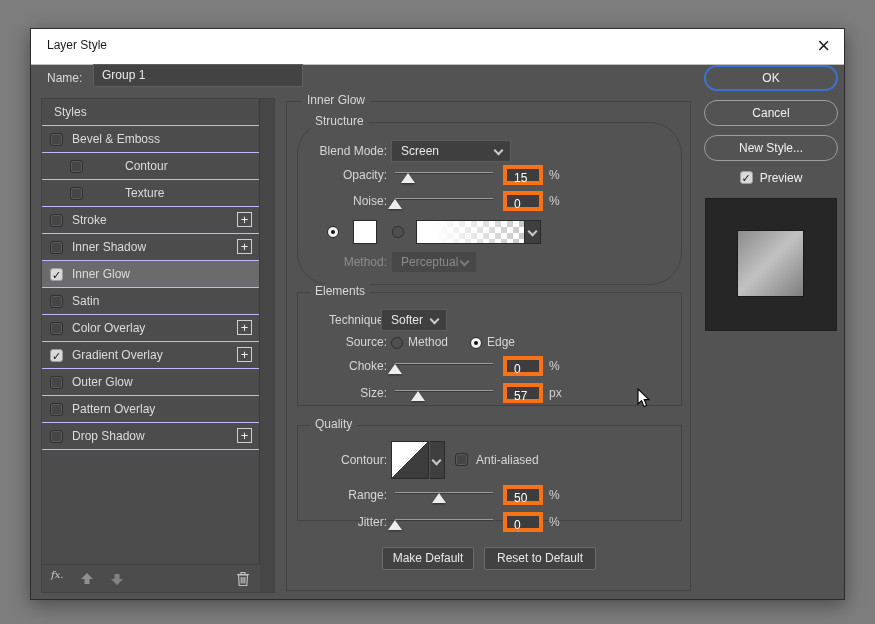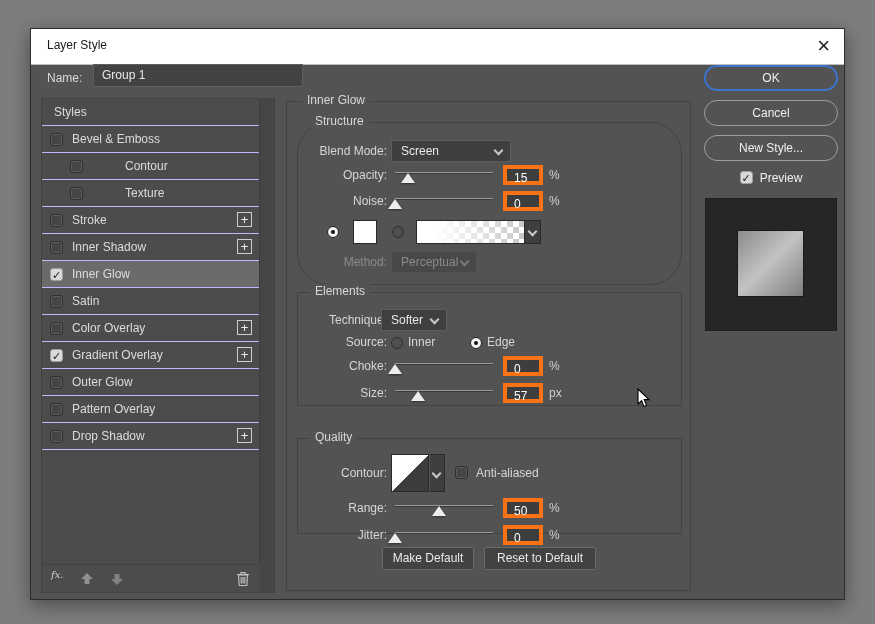--- a/index.html
+++ b/index.html
@@ -38,21 +38,21 @@
   .icon-trash { position:absolute; right:9px; top:5px; }
 
   
   .main-panel { position:absolute; left:255px; top:72px; width:405px; height:490px; border:1px solid #434343; }
   .legend { position:absolute; top:-9px; background:#535353; padding:0 5px; color:#d8d8d8; white-space:nowrap; }
   .main-panel > .legend { left:15px; }
   .fieldset { position:absolute; left:10px; width:385px; border:1px solid #434343; }
   .fieldset > .legend { left:12px; }
   .fs-structure { top:20px; height:163px;border-radius:32px; }
   .fs-elements { top:190px; height:114px; }
-  .fs-quality { top:336px; height:96px; }
+  .fs-quality { top:323px; height:96px; }
 
   .flabel { position:absolute; left:0; width:89px; text-align:right; color:#d6d6d6; }
   .flabel.dim, .dim { color:#8b8b8b; }
 
   .dropdown { position:absolute; height:22px; background:#3f3f3f; border:1px solid #5c5c5c; color:#e8e8e8; }
   .dropdown .dtext { position:absolute; left:9px; top:3px; }
   .chev { position:absolute; right:8px; top:6px; width:7px; height:7px; border-right:2px solid #c9c9c9; border-bottom:2px solid #c9c9c9; transform:rotate(45deg); }
   .dropdown.disabled { background:#484848; border-color:#525252; color:#8b8b8b; }
   .dropdown.disabled .chev { border-color:#7a7a7a; }
 
@@ -235,21 +235,21 @@
       <span class="legend">Elements</span>
 
       <span class="flabel" style="top:20px">Technique:</span>
       <div class="dropdown" style="left:83px; top:16px; width:66px">
         <span class="dtext">Softer</span>
         <span class="chev"></span>
       </div>
 
       <span class="flabel" style="top:42px">Source:</span>
       <span class="radio" style="left:93px; top:44px"></span>
-      <span style="position:absolute; left:110px; top:42px">Inner</span>
+      <span style="position:absolute; left:110px; top:42px">Method</span>
       <span class="radio on" style="left:172px; top:44px"></span>
       <span style="position:absolute; left:189px; top:42px">Edge</span>
 
       <span class="flabel" style="top:66px">Choke:</span>
       <div class="slider" style="left:97px; top:65px">
         <span class="track"></span>
         <span class="thumb" style="left: -7px;"></span>
       </div>
       <div class="valbox" style="left:205px; top:63px">0</div>
       <span class="unit" style="top:66px">%</span>

